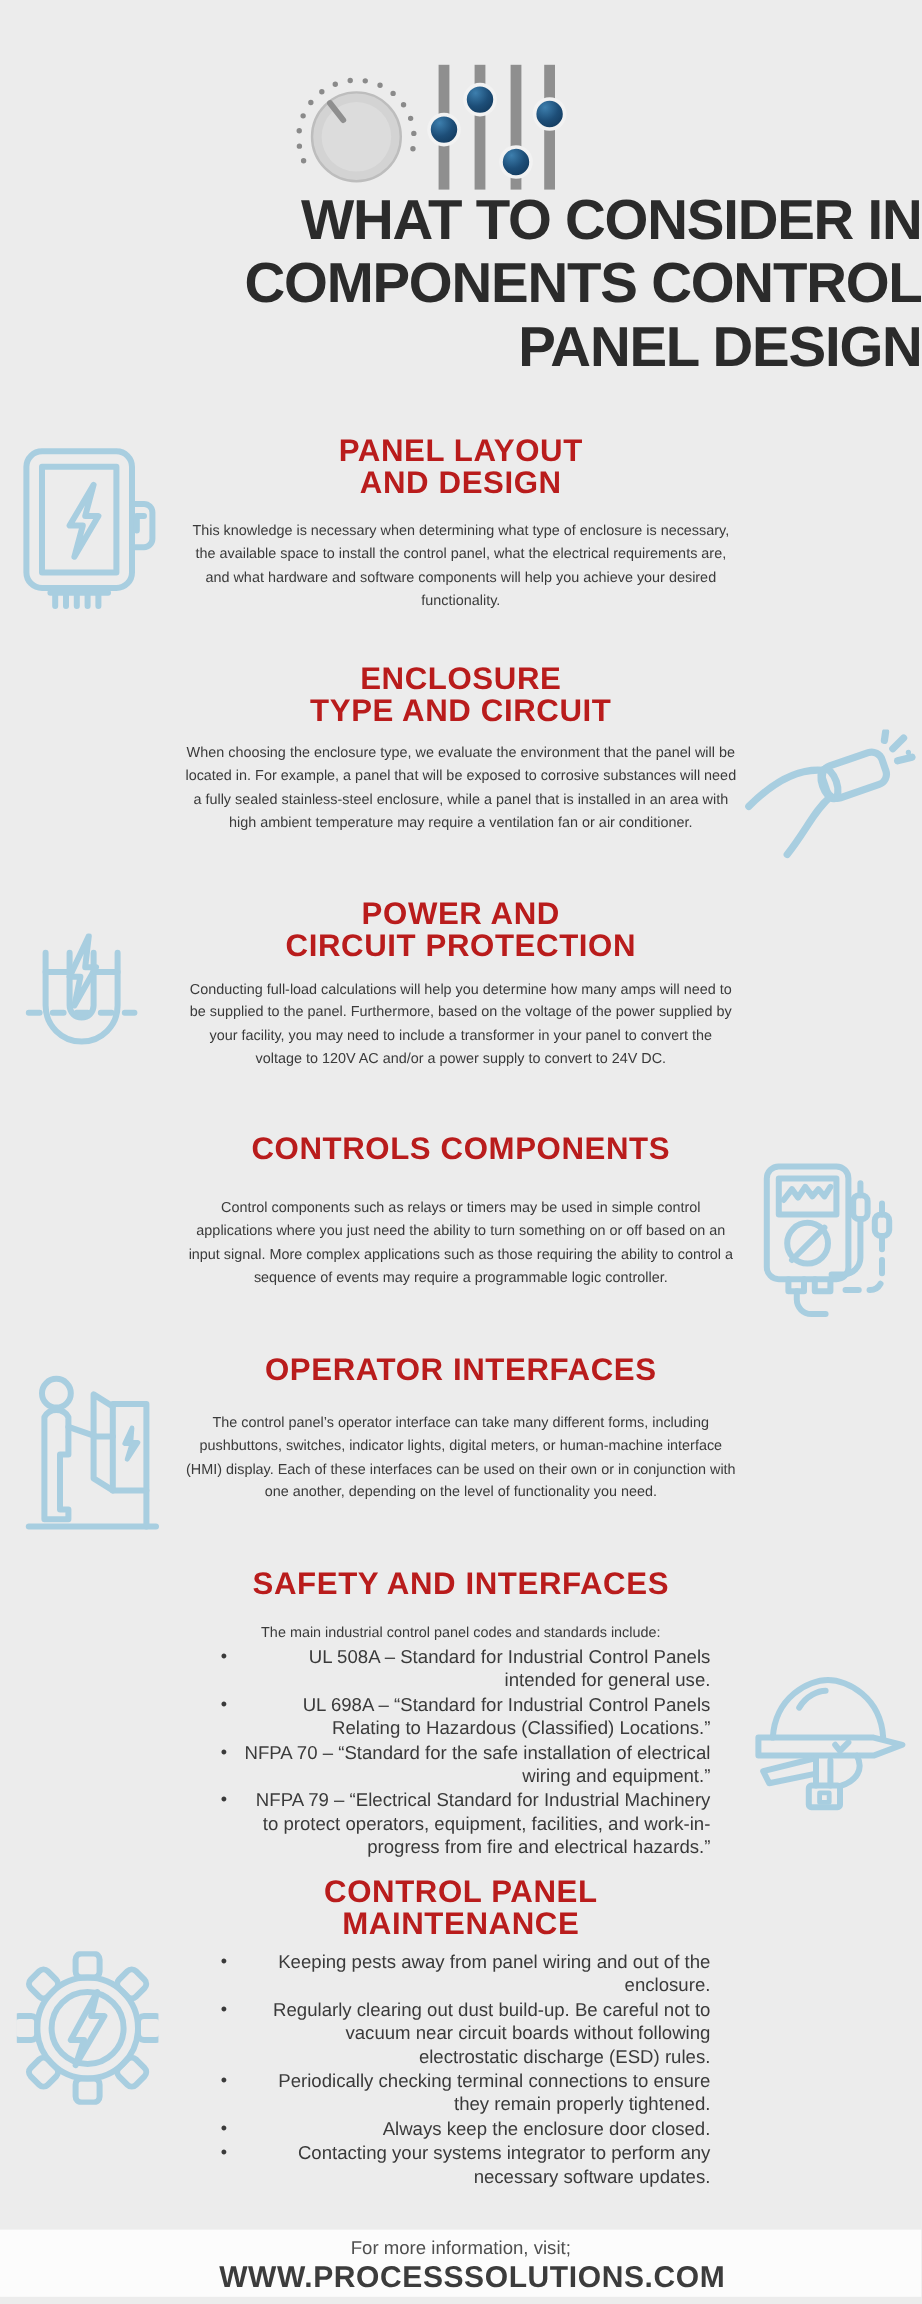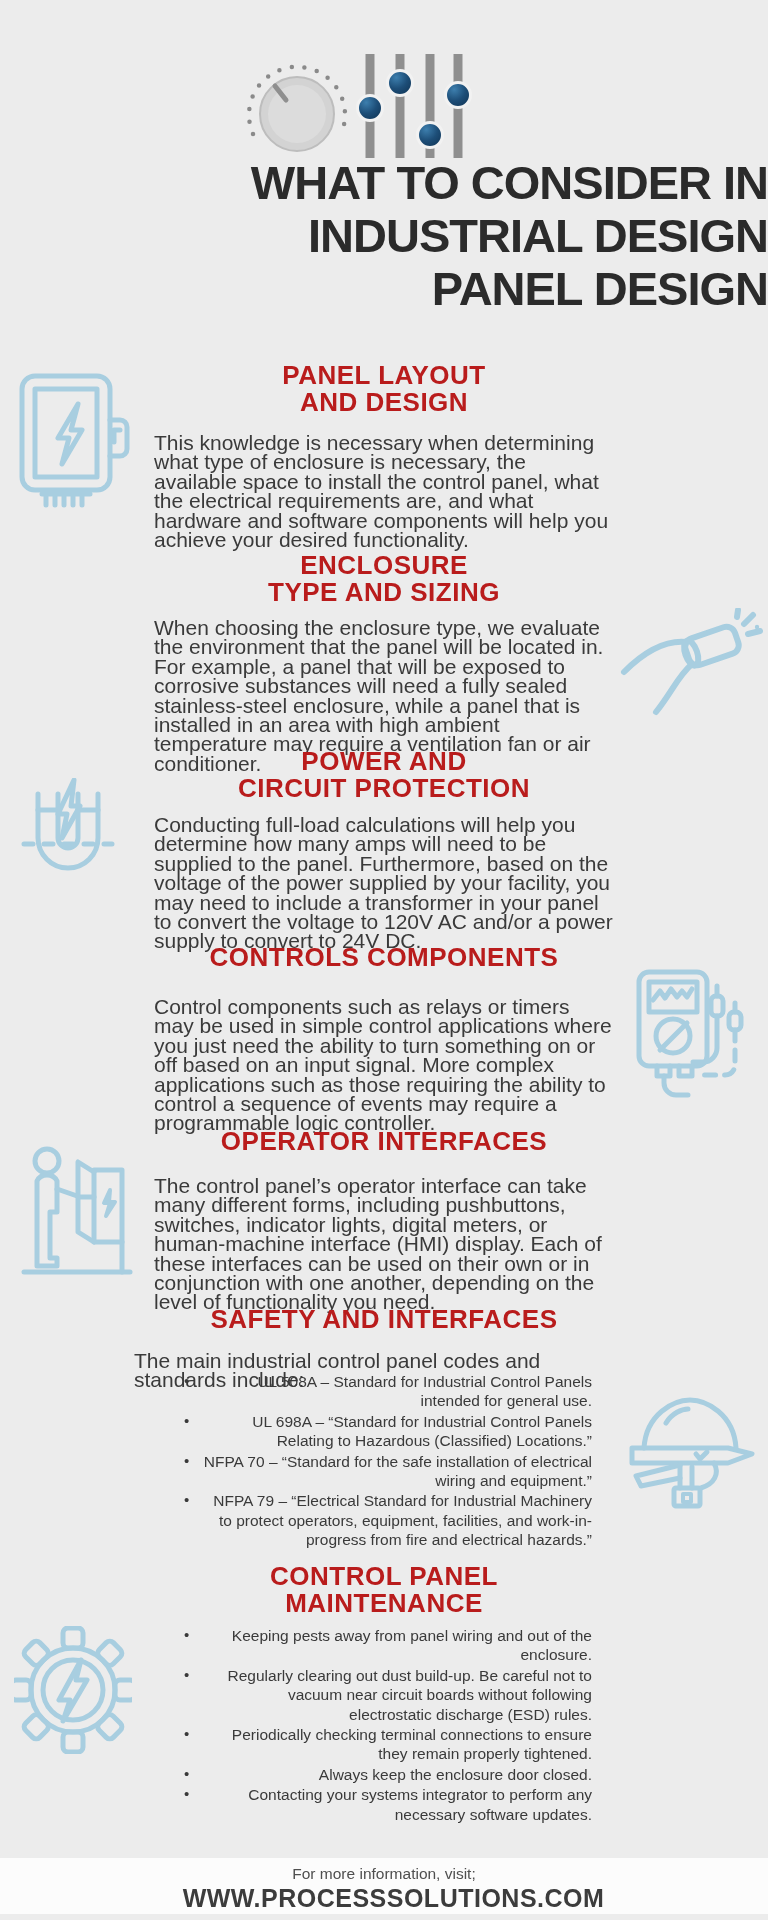--- a/index.html
+++ b/index.html
@@ -9,22 +9,22 @@
   .header-graphic{position:absolute;left:225px;top:48px;}
   
   .title{position:absolute;left:0;top:156px;width:768px;text-align:right;
          color:#2b2b2b;font-weight:bold;font-size:47px;line-height:53px;letter-spacing:-1px;}
   
   .heading{position:absolute;left:0;width:768px;text-align:center;color:#b91c1c;
            font-weight:bold;font-size:26px;line-height:27px;letter-spacing:.5px;}
   .h-s1{top:362px}.h-s2{top:552px}.h-s3{top:748px}.h-s4{top:944px}
   .h-s5{top:1128px}.h-s6{top:1306px}.h-s7{top:1563px}
   
-  .body-text{position:absolute;left:154px;width:460px;text-align:left;color:#3a3a3a;
-             font-size:21px;line-height:19.4px;margin:0;}
+  .body-text{position:absolute;left:154px;width:460px;text-align:center;color:#3a3a3a;
+             font-size:12px;line-height:19.4px;margin:0;}
   .b-s1{top:433px}.b-s2{top:618px}.b-s3{top:815px}.b-s4{top:997px}.b-s5{top:1176px}
   .intro-s6{top:1351px;left:134px;width:500px;}
   
   ul.bullets{position:absolute;left:180px;width:412px;margin:0;padding:0;list-style:none;
              color:#3a3a3a;font-size:15.5px;line-height:19.4px;text-align:right;}
   .ul-s6{top:1372px}.ul-s7{top:1626px}
   ul.bullets li{position:relative;padding-left:22px;margin:0 0 1px 0;}
   ul.bullets li::before{content:"\2022";position:absolute;left:4px;top:-1px;font-size:15px;}
   
   .icon{position:absolute;}
@@ -67,33 +67,33 @@
     <rect x="228.5" y="6" width="9" height="104" fill="#8f8f8f"></rect>
 
     <circle cx="145" cy="60" r="12.5" fill="url(#knobGrad)" stroke="#f2f2f2" stroke-width="3"></circle>
     <circle cx="175" cy="35" r="12.5" fill="url(#knobGrad)" stroke="#f2f2f2" stroke-width="3"></circle>
     <circle cx="205" cy="87" r="12.5" fill="url(#knobGrad)" stroke="#f2f2f2" stroke-width="3"></circle>
     <circle cx="233" cy="47" r="12.5" fill="url(#knobGrad)" stroke="#f2f2f2" stroke-width="3"></circle>
   </svg>
 
   <h1 class="title" style="margin:0">
     <div>WHAT TO CONSIDER IN</div>
-    <div>INDUSTRIAL DESIGN</div>
+    <div>COMPONENTS CONTROL</div>
     <div>PANEL DESIGN</div>
   </h1>
 
   <div class="heading h-s1">
     <div>PANEL LAYOUT</div>
     <div>AND DESIGN</div>
   </div>
   <p class="body-text b-s1">This knowledge is necessary when determining what type of enclosure is necessary, the available space to install the control panel, what the electrical requirements are, and what hardware and software components will help you achieve your desired functionality.</p>
 
   <div class="heading h-s2">
     <div>ENCLOSURE</div>
-    <div>TYPE AND SIZING</div>
+    <div>TYPE AND CIRCUIT</div>
   </div>
   <p class="body-text b-s2">When choosing the enclosure type, we evaluate the environment that the panel will be located in. For example, a panel that will be exposed to corrosive substances will need a fully sealed stainless-steel enclosure, while a panel that is installed in an area with high ambient temperature may require a ventilation fan or air conditioner.</p>
 
   <div class="heading h-s3">
     <div>POWER AND</div>
     <div>CIRCUIT PROTECTION</div>
   </div>
   <p class="body-text b-s3">Conducting full-load calculations will help you determine how many amps will need to be supplied to the panel. Furthermore, based on the voltage of the power supplied by your facility, you may need to include a transformer in your panel to convert the voltage to 120V AC and/or a power supply to convert to 24V DC.</p>
 
   <div class="heading h-s4">

